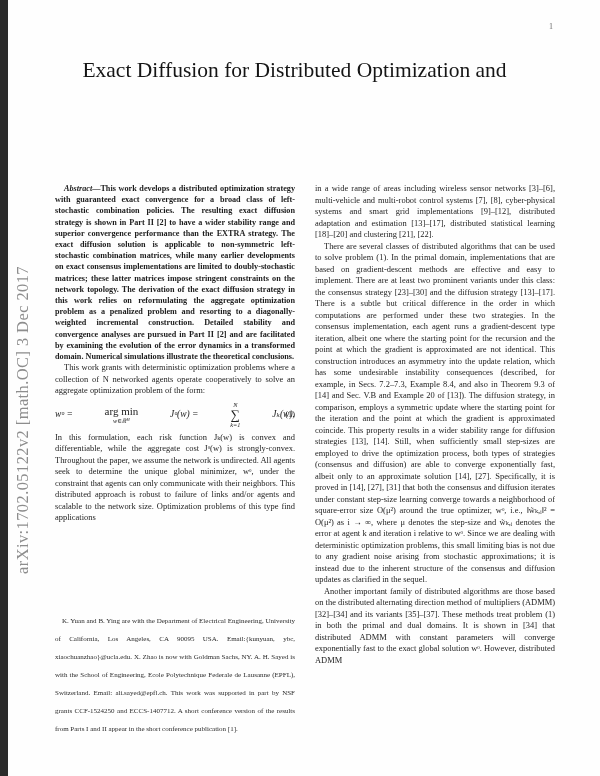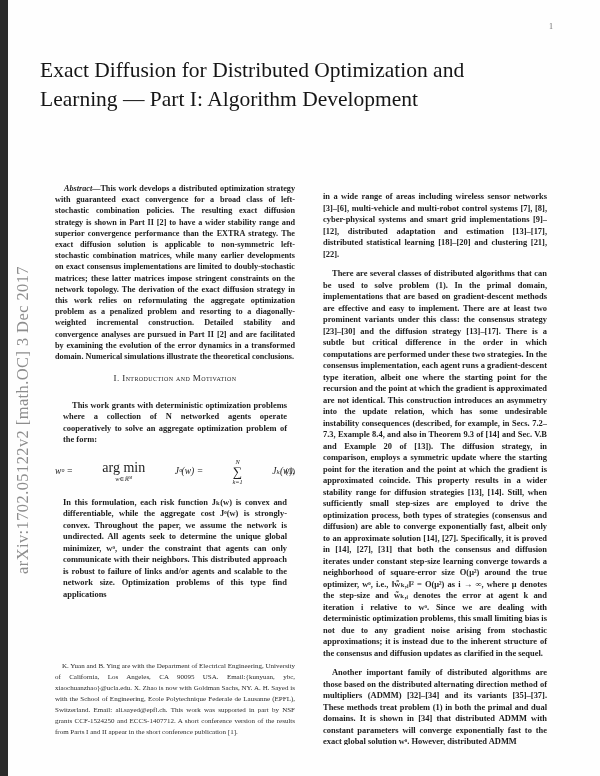--- a/index.html
+++ b/index.html
@@ -28,22 +28,22 @@
     position: absolute;
     left: 23px; top: 420px;
     transform: translate(-50%, -50%) rotate(-90deg);
     white-space: nowrap;
     color: #8d8d8d;
     font-size: 16.5px;
     letter-spacing: 0.4px;
   }
   .header {
     position: absolute;
-    top: 56px; left: 40px; right: 40px;
-    text-align: left;
+    top: 56px; left: 29px; right: 40px;
+    text-align: center;
   }
   .paper-title {
     font-size: 21.5px;
     line-height: 28.5px;
     color: #151515;
   }
   .paper-authors {
     margin-top: 9px;
     font-size: 10.5px;
     color: #222;
@@ -73,83 +73,81 @@
   .index-terms-block { margin-top: 8px; }
   .lead-in { font-style: italic; }
   .section-heading {
     text-align: center;
     font-variant: small-caps;
     font-size: 9px;
     letter-spacing: 0.4px;
     margin: 11px 0 7px 0;
     font-weight: normal;
   }
-  .para { margin: 8px; text-indent: 9px; font-weight: bold; }
+  .para { margin: 0; text-indent: 9px; }
   .para.no-indent { text-indent: 0; }
   .equation-row {
     position: relative;
     display: flex;
     justify-content: space-between;
     align-items: center;
     gap: 4px;
     margin: 5px 0 4px 0;
     font-size: 9.5px;
     font-style: italic;
   }
   .eq-stack {
     display: flex;
     flex-direction: column;
     align-items: center;
     line-height: 1;
   }
-  .eq-argmin-top { font-style: normal; font-size: 14px; }
+  .eq-argmin-top { font-style: normal; font-size: 11px; }
   .eq-sub { font-size: 6.3px; font-style: italic; margin-top: 1px; }
   .eq-sum-limit { font-size: 6.3px; font-style: italic; line-height: 1; }
   .eq-sum-symbol { font-size: 13px; font-style: normal; line-height: 1.05; }
   .eq-number {
     position: absolute;
     right: 0;
     font-style: normal;
     font-size: 8.45px;
   }
   .footnote {
     margin-top: auto;
     padding-top: 4px;
     font-size: 7px;
-    line-height: 11px;
+    line-height: 18px;
     text-indent: 7px;
     text-align: justify;
     color: #2a2a2a;
   }
 </style>
 </head>
 <body>
 
 <div class="page">
 
   <div class="page-edge"></div>
 
   <div class="page-number">1</div>
 
   <div class="arxiv-watermark">arXiv:1702.05122v2  [math.OC]  3 Dec 2017</div>
 
   <div class="header">
     <div class="paper-title">
       <div>Exact Diffusion for Distributed Optimization and</div>
-      <div>Learning — Part I: Algorithm Development</div>
     </div>
   </div>
 
   <div class="columns">
 
     <div class="col col-left">
       <p class="abstract-block"><span class="lead-in">Abstract</span><span>—This work develops a distributed optimization strategy with guaranteed exact convergence for a broad class of left-stochastic combination policies. The resulting exact diffusion strategy is shown in Part II [2] to have a wider stability range and superior convergence performance than the EXTRA strategy. The exact diffusion solution is applicable to non-symmetric left-stochastic combination matrices, while many earlier developments on exact consensus implementations are limited to doubly-stochastic matrices; these latter matrices impose stringent constraints on the network topology. The derivation of the exact diffusion strategy in this work relies on reformulating the aggregate optimization problem as a penalized problem and resorting to a diagonally-weighted incremental construction. Detailed stability and convergence analyses are pursued in Part II [2] and are facilitated by examining the evolution of the error dynamics in a transformed domain. Numerical simulations illustrate the theoretical conclusions.</span></p>
 
 
-      <h2 class="section-heading">I. Introduction and Motivation</h2>
 
       <p class="para">This work grants with deterministic optimization problems where a collection of N networked agents operate cooperatively to solve an aggregate optimization problem of the form:</p>
 
       <div class="equation-row">
         <span>wᵒ =</span>
         <span class="eq-stack">
           <span class="eq-argmin-top">arg min</span>
           <span class="eq-sub">w∈ℝᴹ</span>
         </span>
         <span>Jᵒ(w) =</span>

